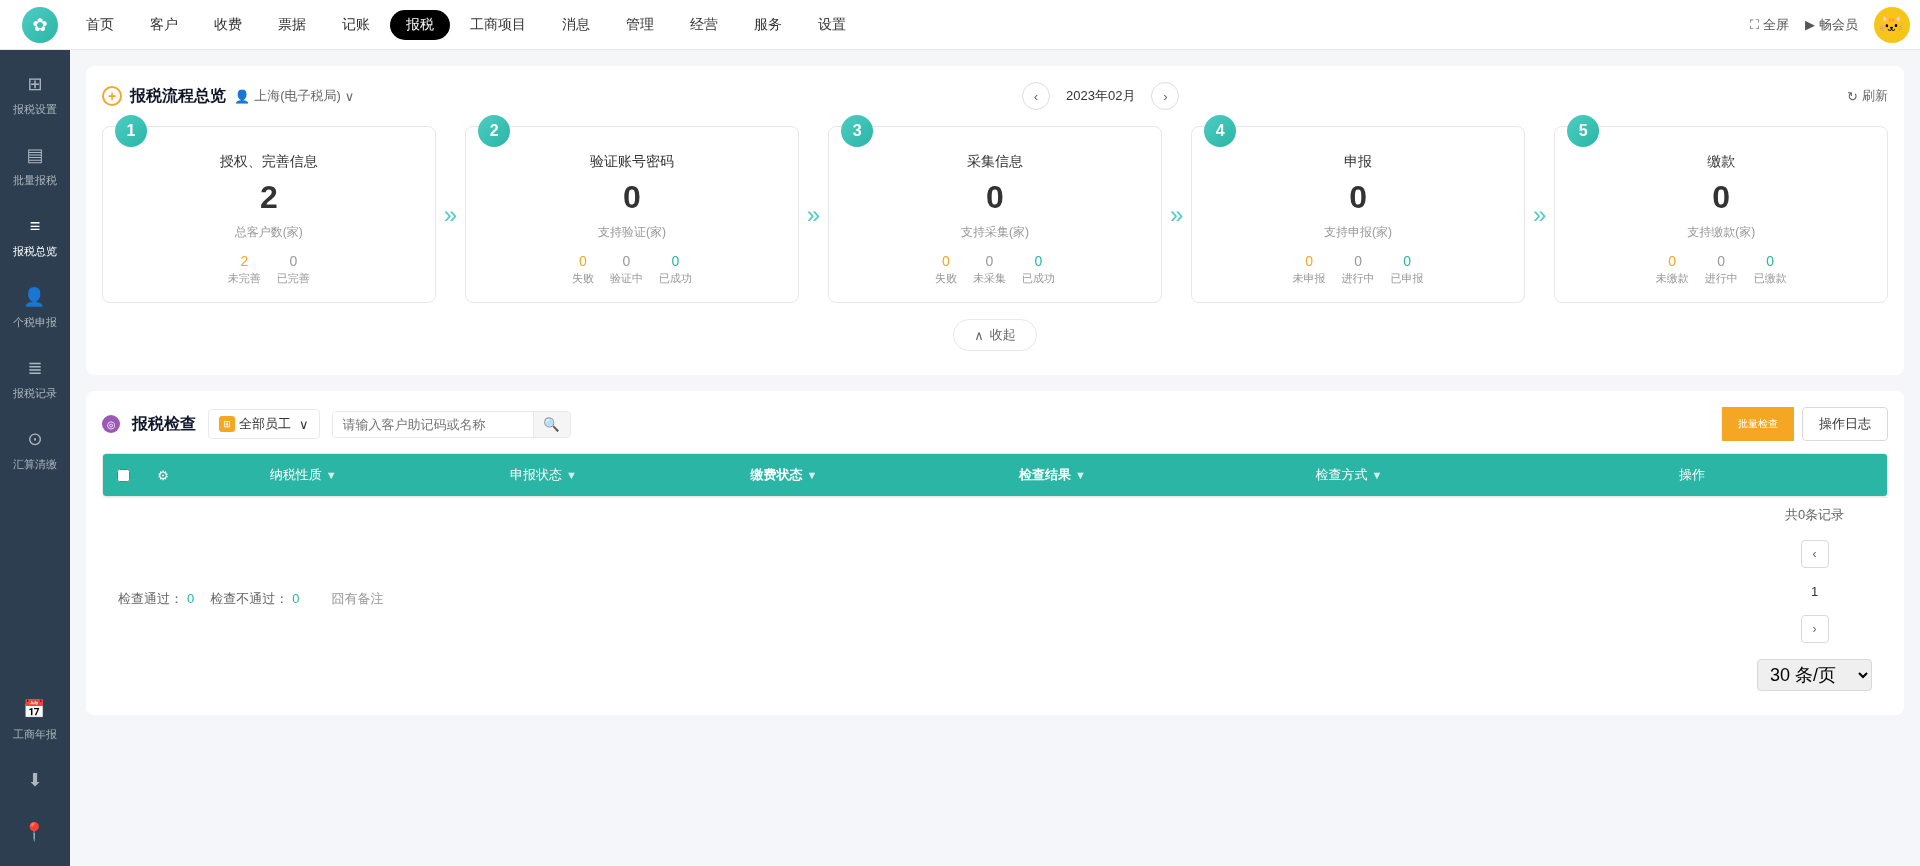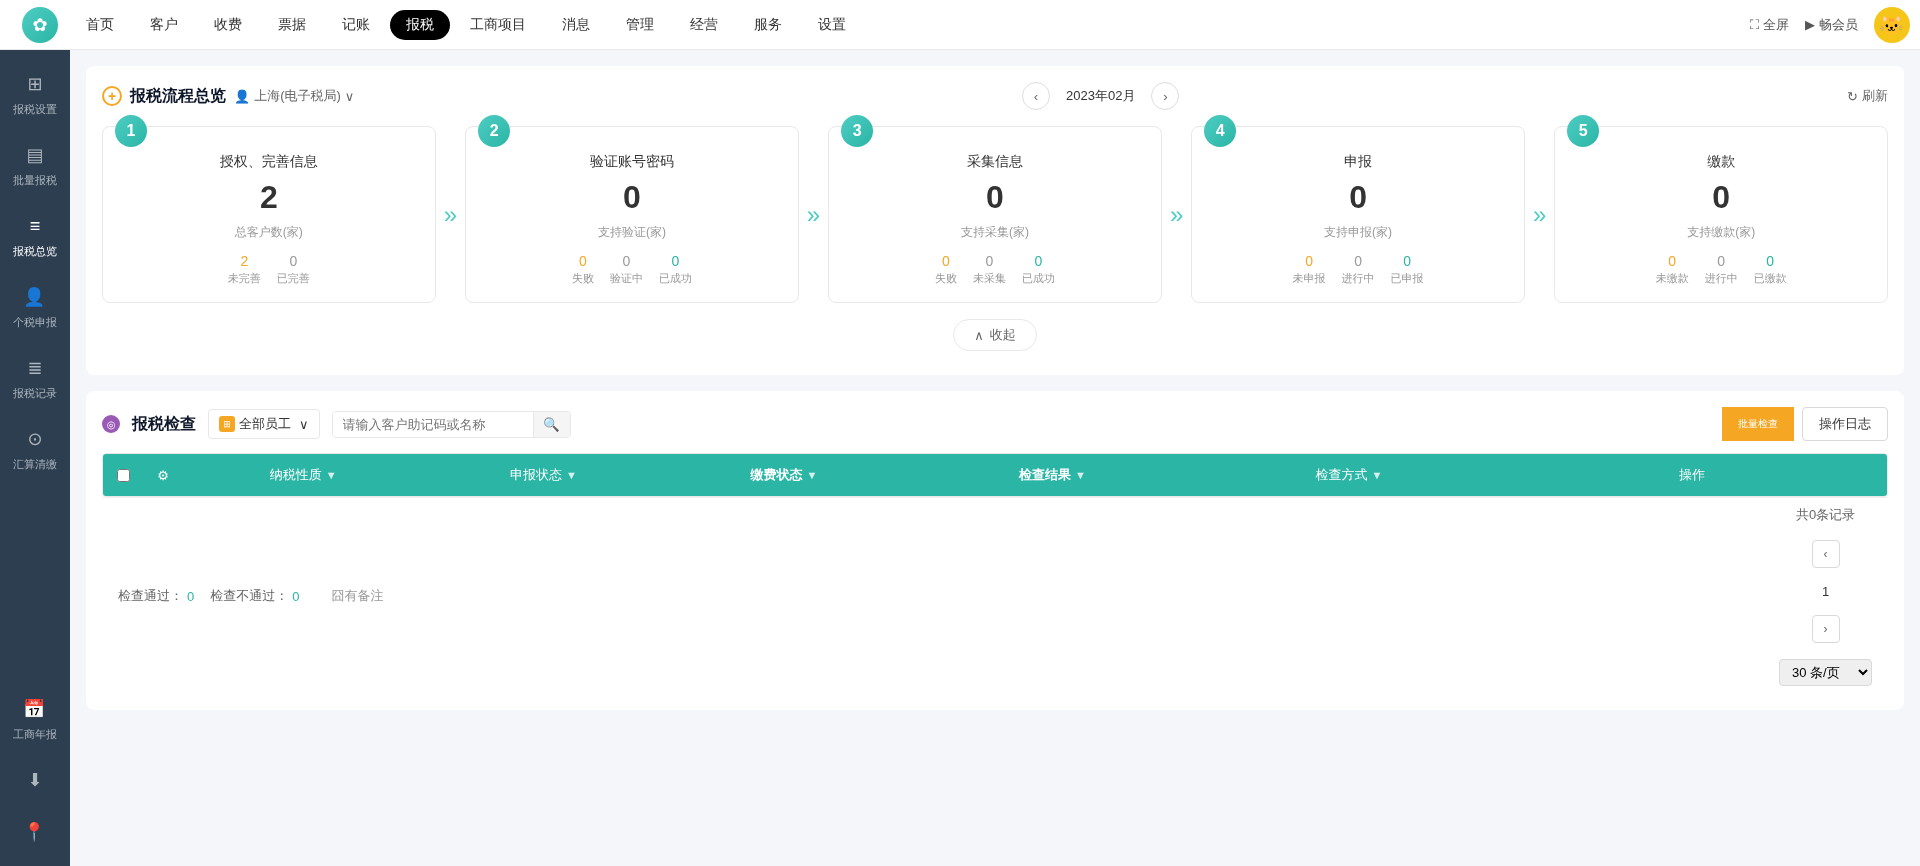--- a/index.html
+++ b/index.html
@@ -90,21 +90,21 @@
 
     
     .table-footer { display: flex; padding: 8px 16px; border-top: 1px solid #f0f0f0; font-size: 13px; color: #666; }
     .footer-stats { display: flex; gap: 16px; }
     .footer-stat { display: flex; align-items: center; gap: 4px; }
     .footer-stat a { color: #2ab5a5; text-decoration: none; cursor: pointer; }
     .footer-note { margin-left: 16px; color: #999; }
     .pagination { margin-left: auto; display: flex; align-items: center; gap: 16px; flex-direction: column; }
     .page-btn { width: 28px; height: 28px; border: 1px solid #d9d9d9; border-radius: 4px; display: flex; align-items: center; justify-content: center; cursor: pointer; background: #fff; color: #666; font-size: 12px; }
     .page-current { color: #333; }
-    .page-size-select { border: 1px solid #d9d9d9; border-radius: 4px; padding: 4px 8px; font-size: 13px; cursor: pointer; }
+    .page-size-select { border: 1px solid #d9d9d9; border-radius: 4px; padding: 4px 8px; font-size: 18px; cursor: pointer; }
     .scroll-track { position: absolute; right: 0; top: 0; width: 8px; height: 100%; background: #f0f0f0; }
     .scroll-thumb { width: 8px; height: 40px; background: #ccc; border-radius: 4px; }
 
     .plus-icon { width: 20px; height: 20px; border-radius: 50%; border: 2px solid #f5a623; color: #f5a623; display: flex; align-items: center; justify-content: center; font-size: 14px; font-weight: bold; flex-shrink: 0; }
   </style>
 </head>
 <body>
 
 <div class="top-nav">
   <div class="logo">

